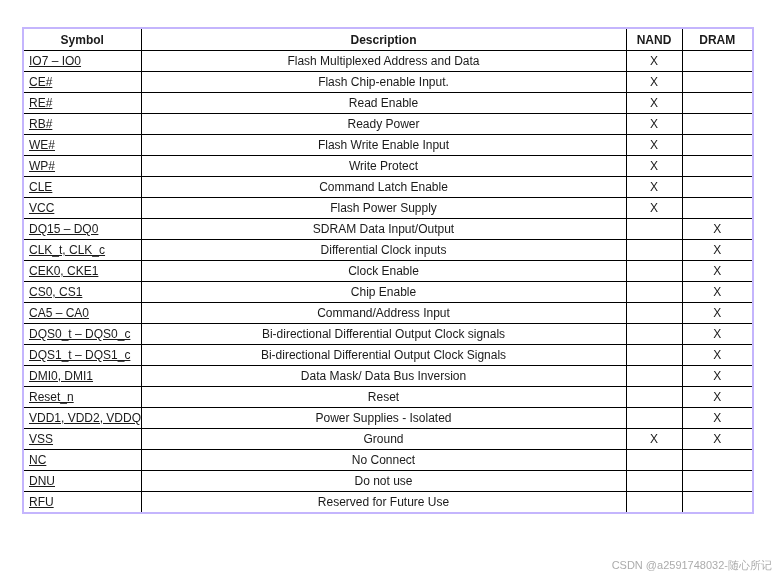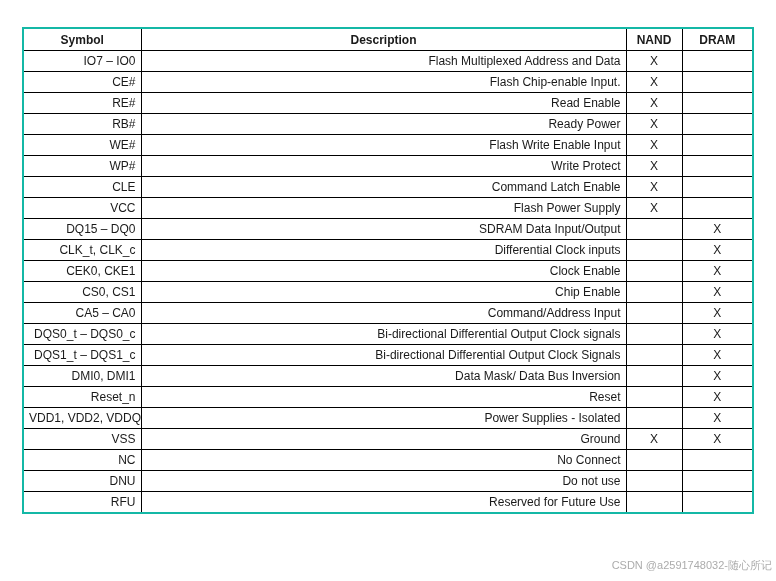--- a/index.html
+++ b/index.html
@@ -16,44 +16,45 @@
     color: #1a1a1a;
     overflow: hidden;
   }
   table.signal-table {
     position: absolute;
     left: 22px;
     top: 27px;
     width: 730px;
     border-collapse: collapse;
     table-layout: fixed;
-    border: 2px solid #14b8a6;
+    border: 2px solid #c4b5fd;
     background: #ffffff;
   }
   table.signal-table th,
   table.signal-table td {
     border: 1px solid #000000;
     font-size: 12px;
     height: 20px;
     padding: 0 5px;
     overflow: hidden;
     white-space: nowrap;
     color: #1a1a1a;
   }
   table.signal-table th {
     font-weight: bold;
     text-align: center;
     height: 21px;
   }
   td.col-symbol {
-    text-align: right;
+    text-align: left;
     padding-left: 10px;
+    text-decoration: underline;
   }
   td.col-desc {
-    text-align: right;
+    text-align: center;
     padding-left: 5px;
   }
   td.col-mark {
     text-align: center;
   }
   .watermark {
     position: absolute;
     right: 4px;
     bottom: 8px;
     font-size: 11px;

